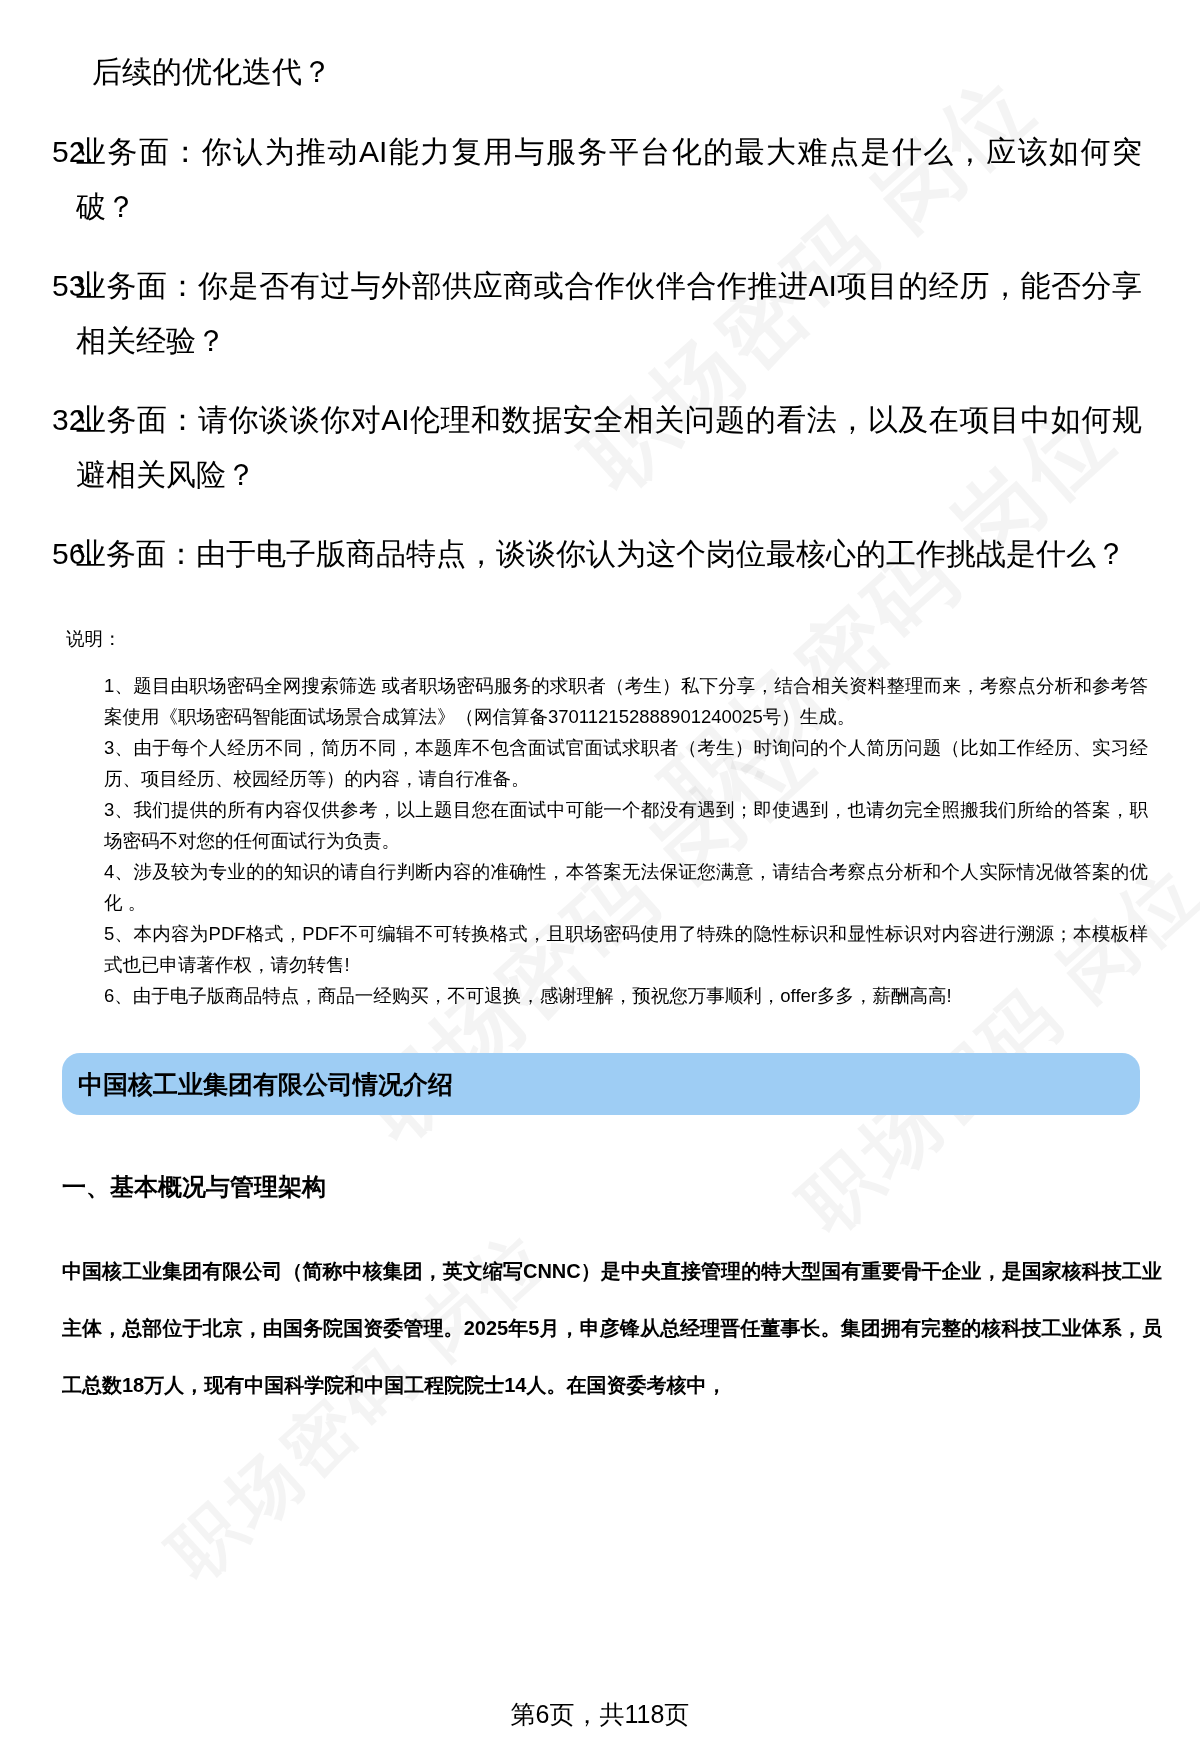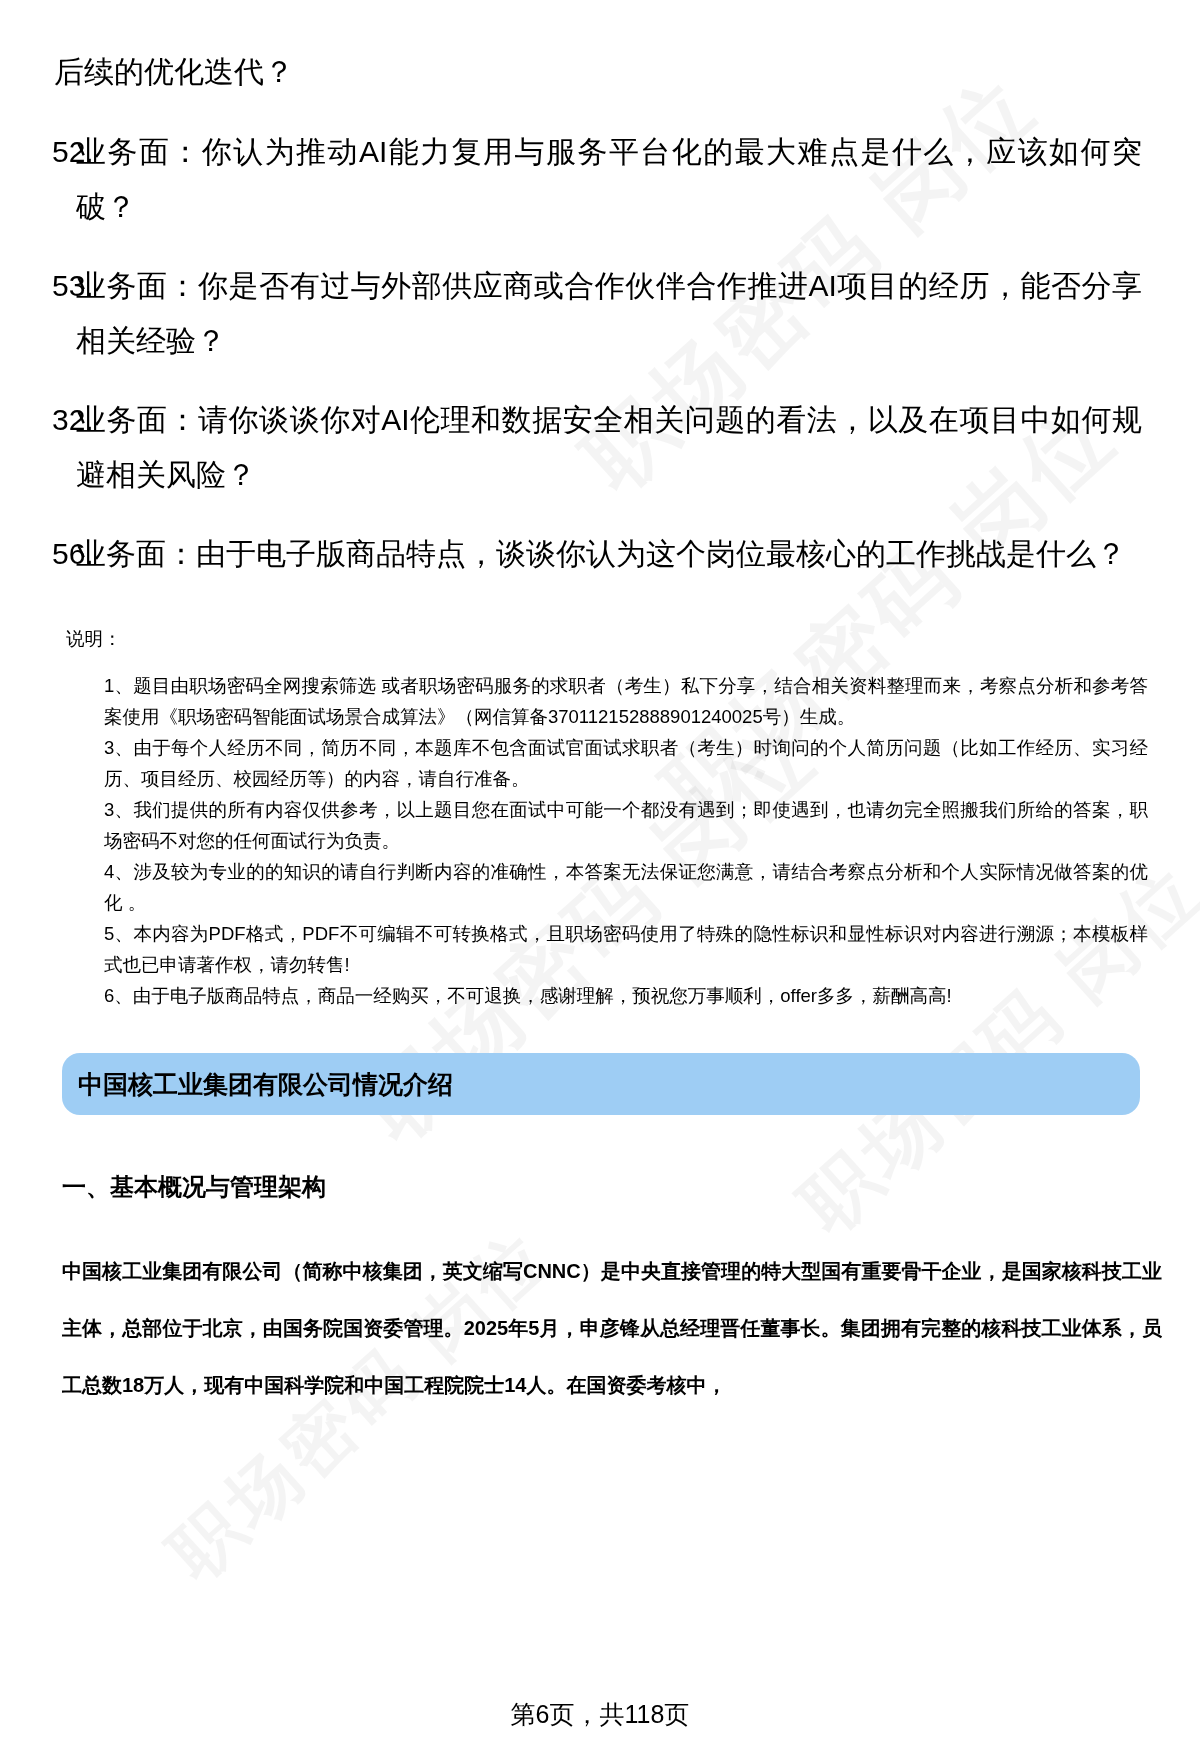--- a/index.html
+++ b/index.html
@@ -48,21 +48,21 @@
 
   
   .question-list {
     margin: 0;
     padding: 0;
     list-style: none;
   }
   .question-top {
     font-size: 30px;
     line-height: 56px;
-    padding-left: 54px;
+    padding-left: 92px;
     padding-top: 44px;
   }
   .question-item {
     display: flex;
     align-items: flex-start;
     font-size: 30px;
     line-height: 55px;
     margin-top: 24px;
     padding-right: 58px;
   }

